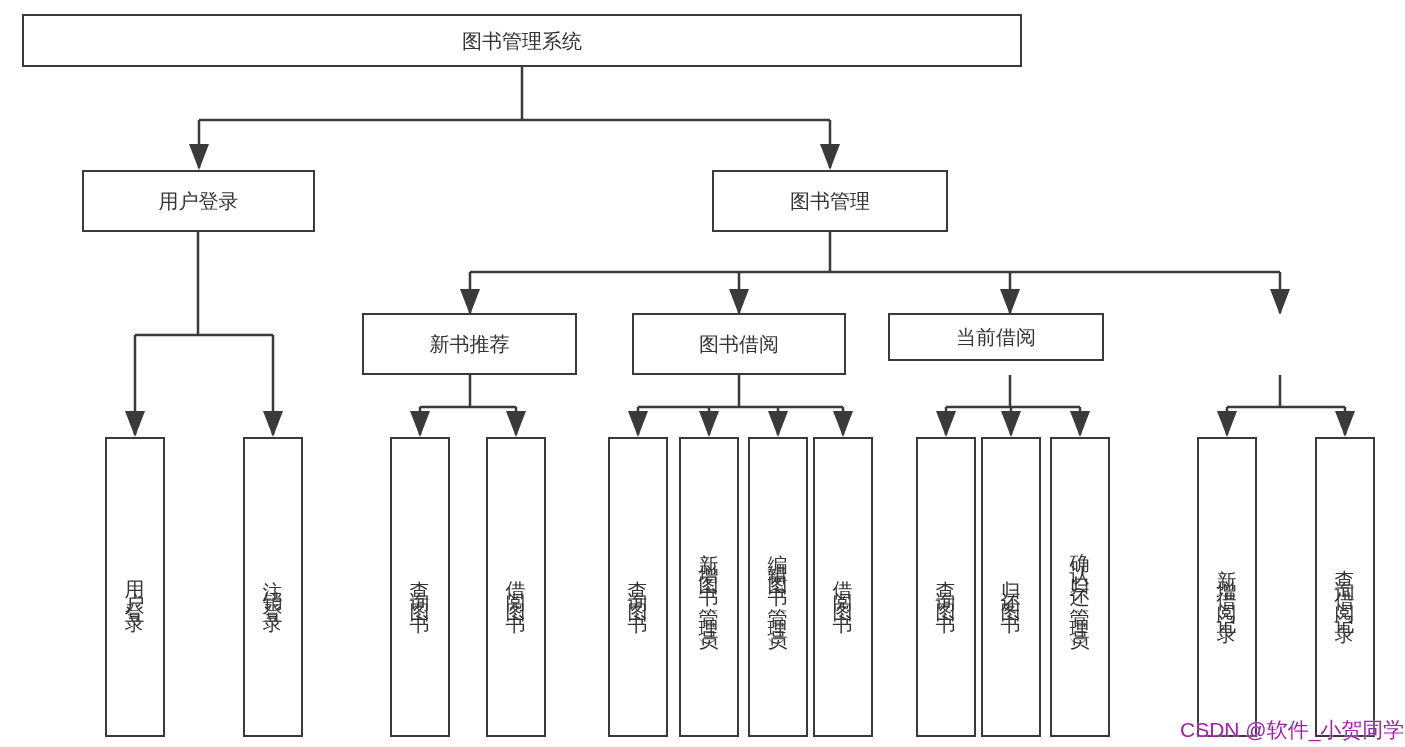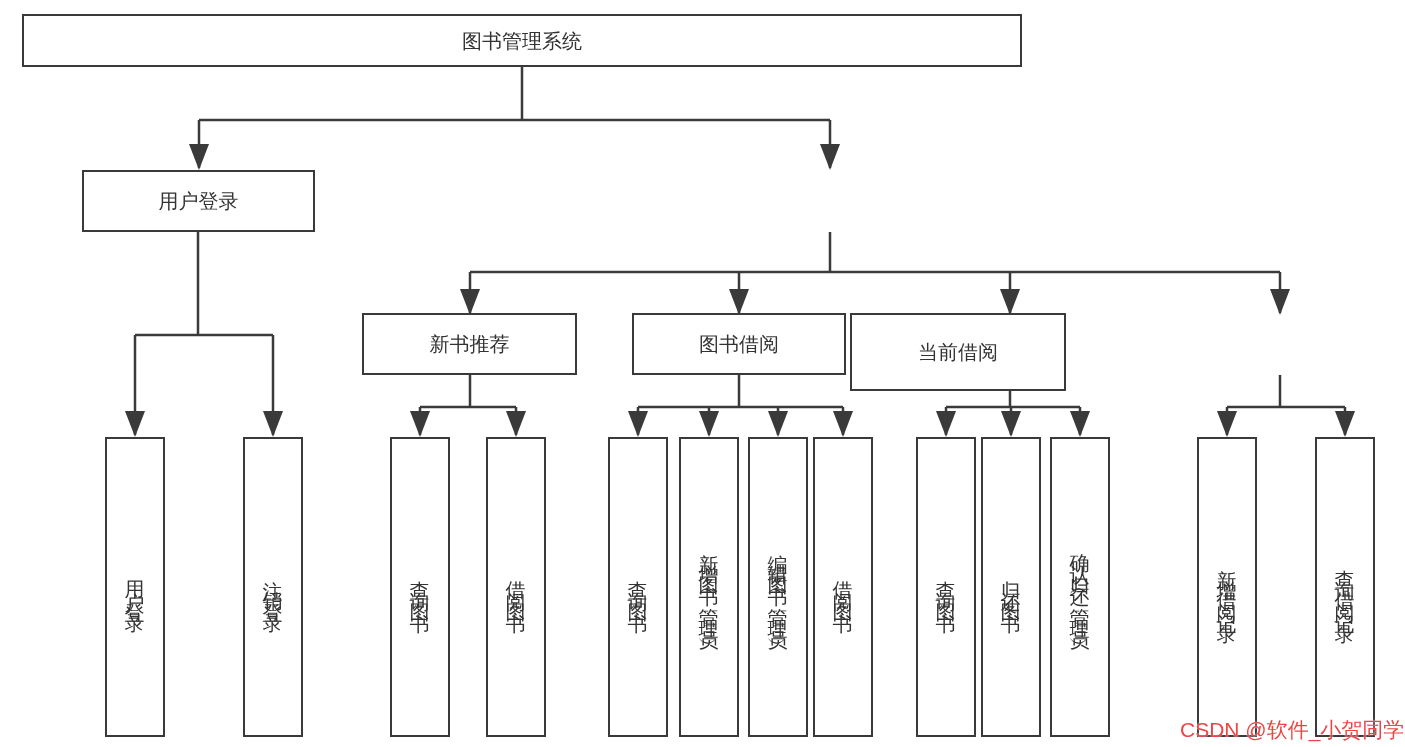--- a/index.html
+++ b/index.html
@@ -34,32 +34,32 @@
     text-orientation: mixed;
     letter-spacing: 11px;
     line-height: 1;
     white-space: nowrap;
   }
   .watermark {
     position: absolute;
     left: 1180px;
     top: 716px;
     font-size: 21px;
-    color: #ef4444;
+    color: #a21caf;
     z-index: 3;
     white-space: nowrap;
     text-shadow: 0 0 2px #ffffff;
   }
   
   #n-root      { left:  22px; top:  14px; width: 1000px; height: 53px; justify-content: center; }
   #n-login     { left:  82px; top: 170px; width: 233px; height: 62px; }
   #n-mgmt      { left: 712px; top: 170px; width: 236px; height: 62px; }
   #n-newbook   { left: 362px; top: 313px; width: 215px; height: 62px; }
   #n-borrow    { left: 632px; top: 313px; width: 214px; height: 62px; }
-  #n-current   { left: 850px; top: 313px; width: 216px; height: 78px; }
+  #n-current   { left: 888px; top: 313px; width: 216px; height: 48px; }
   #n-records   { left:1172px; top: 313px; width: 215px; height: 62px; }
   .leaf        { top: 437px; width: 60px; height: 300px; }
   #l-1  { left:  105px; }
   #l-2  { left:  243px; }
   #l-3  { left:  390px; }
   #l-4  { left:  486px; }
   #l-5  { left:  608px; }
   #l-6  { left:  679px; }
   #l-7  { left:  748px; }
   #l-8  { left:  813px; }
@@ -107,20 +107,23 @@
     </g>
   </svg>
 
   <div class="node" id="n-root">
     <span>图书管理系统</span>
   </div>
 
   <div class="node" id="n-login">
     <span>用户登录</span>
   </div>
+  <div class="node" id="n-mgmt">
+    <span>图书管理</span>
+  </div>
 
   <div class="node" id="n-borrow">
     <span>图书借阅</span>
   </div>
   <div class="node" id="n-newbook">
     <span>新书推荐</span>
   </div>
   <div class="node" id="n-current">
     <span>当前借阅</span>
   </div>

